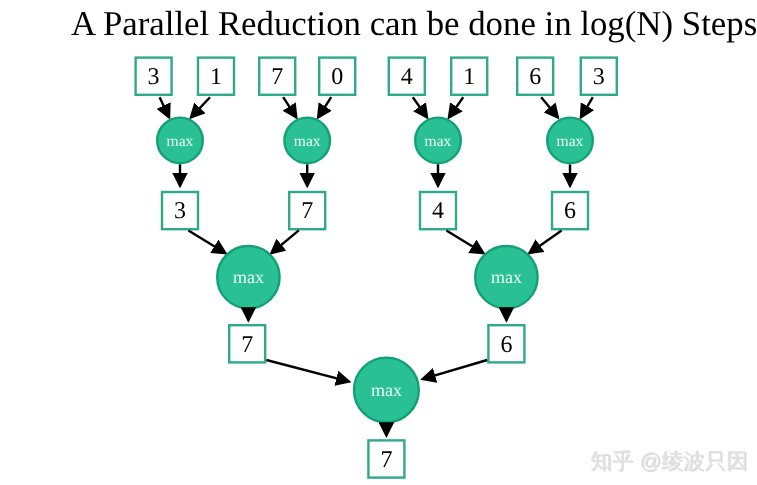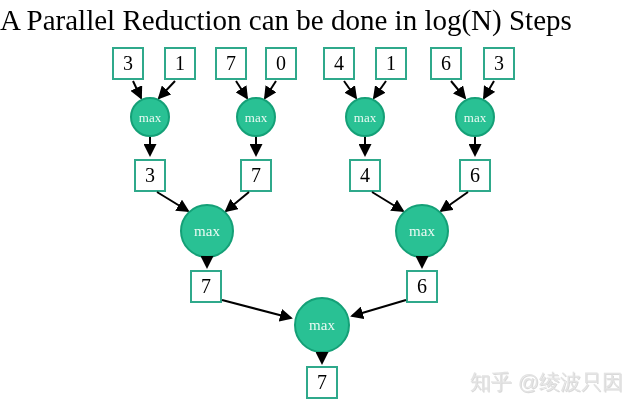--- a/index.html
+++ b/index.html
@@ -13,21 +13,21 @@
     height: 404px;
     background: #ffffff;
     overflow: hidden;
     font-family: "Liberation Serif", serif;
   }
   .title {
     position: absolute;
     top: 4px;
     left: 0;
     width: 631px;
-    text-align: left;
+    text-align: right;
     font-family: "Liberation Serif", serif;
     font-size: 29px;
     font-weight: 400;
     color: var(--title-text, #000000);
     white-space: nowrap;
   }
   .diagram-svg {
     position: absolute;
     left: 0;
     top: 0;
@@ -61,21 +61,21 @@
     stroke: var(--arrow, #000000);
     stroke-width: 2;
     fill: none;
   }
   .arrowhead { fill: var(--arrow, #000000); }
   .watermark {
     position: absolute;
     right: 8px;
     bottom: 8px;
     font-family: "Liberation Sans", sans-serif;
-    font-size: 21px;
+    font-size: 18px;
     color: var(--watermark-text, #e3e3e3);
     text-shadow: 1px 1px 0 #d9d9d9;
     white-space: nowrap;
   }
 </style>
 </head>
 <body>
 
 <div class="stage">
 

